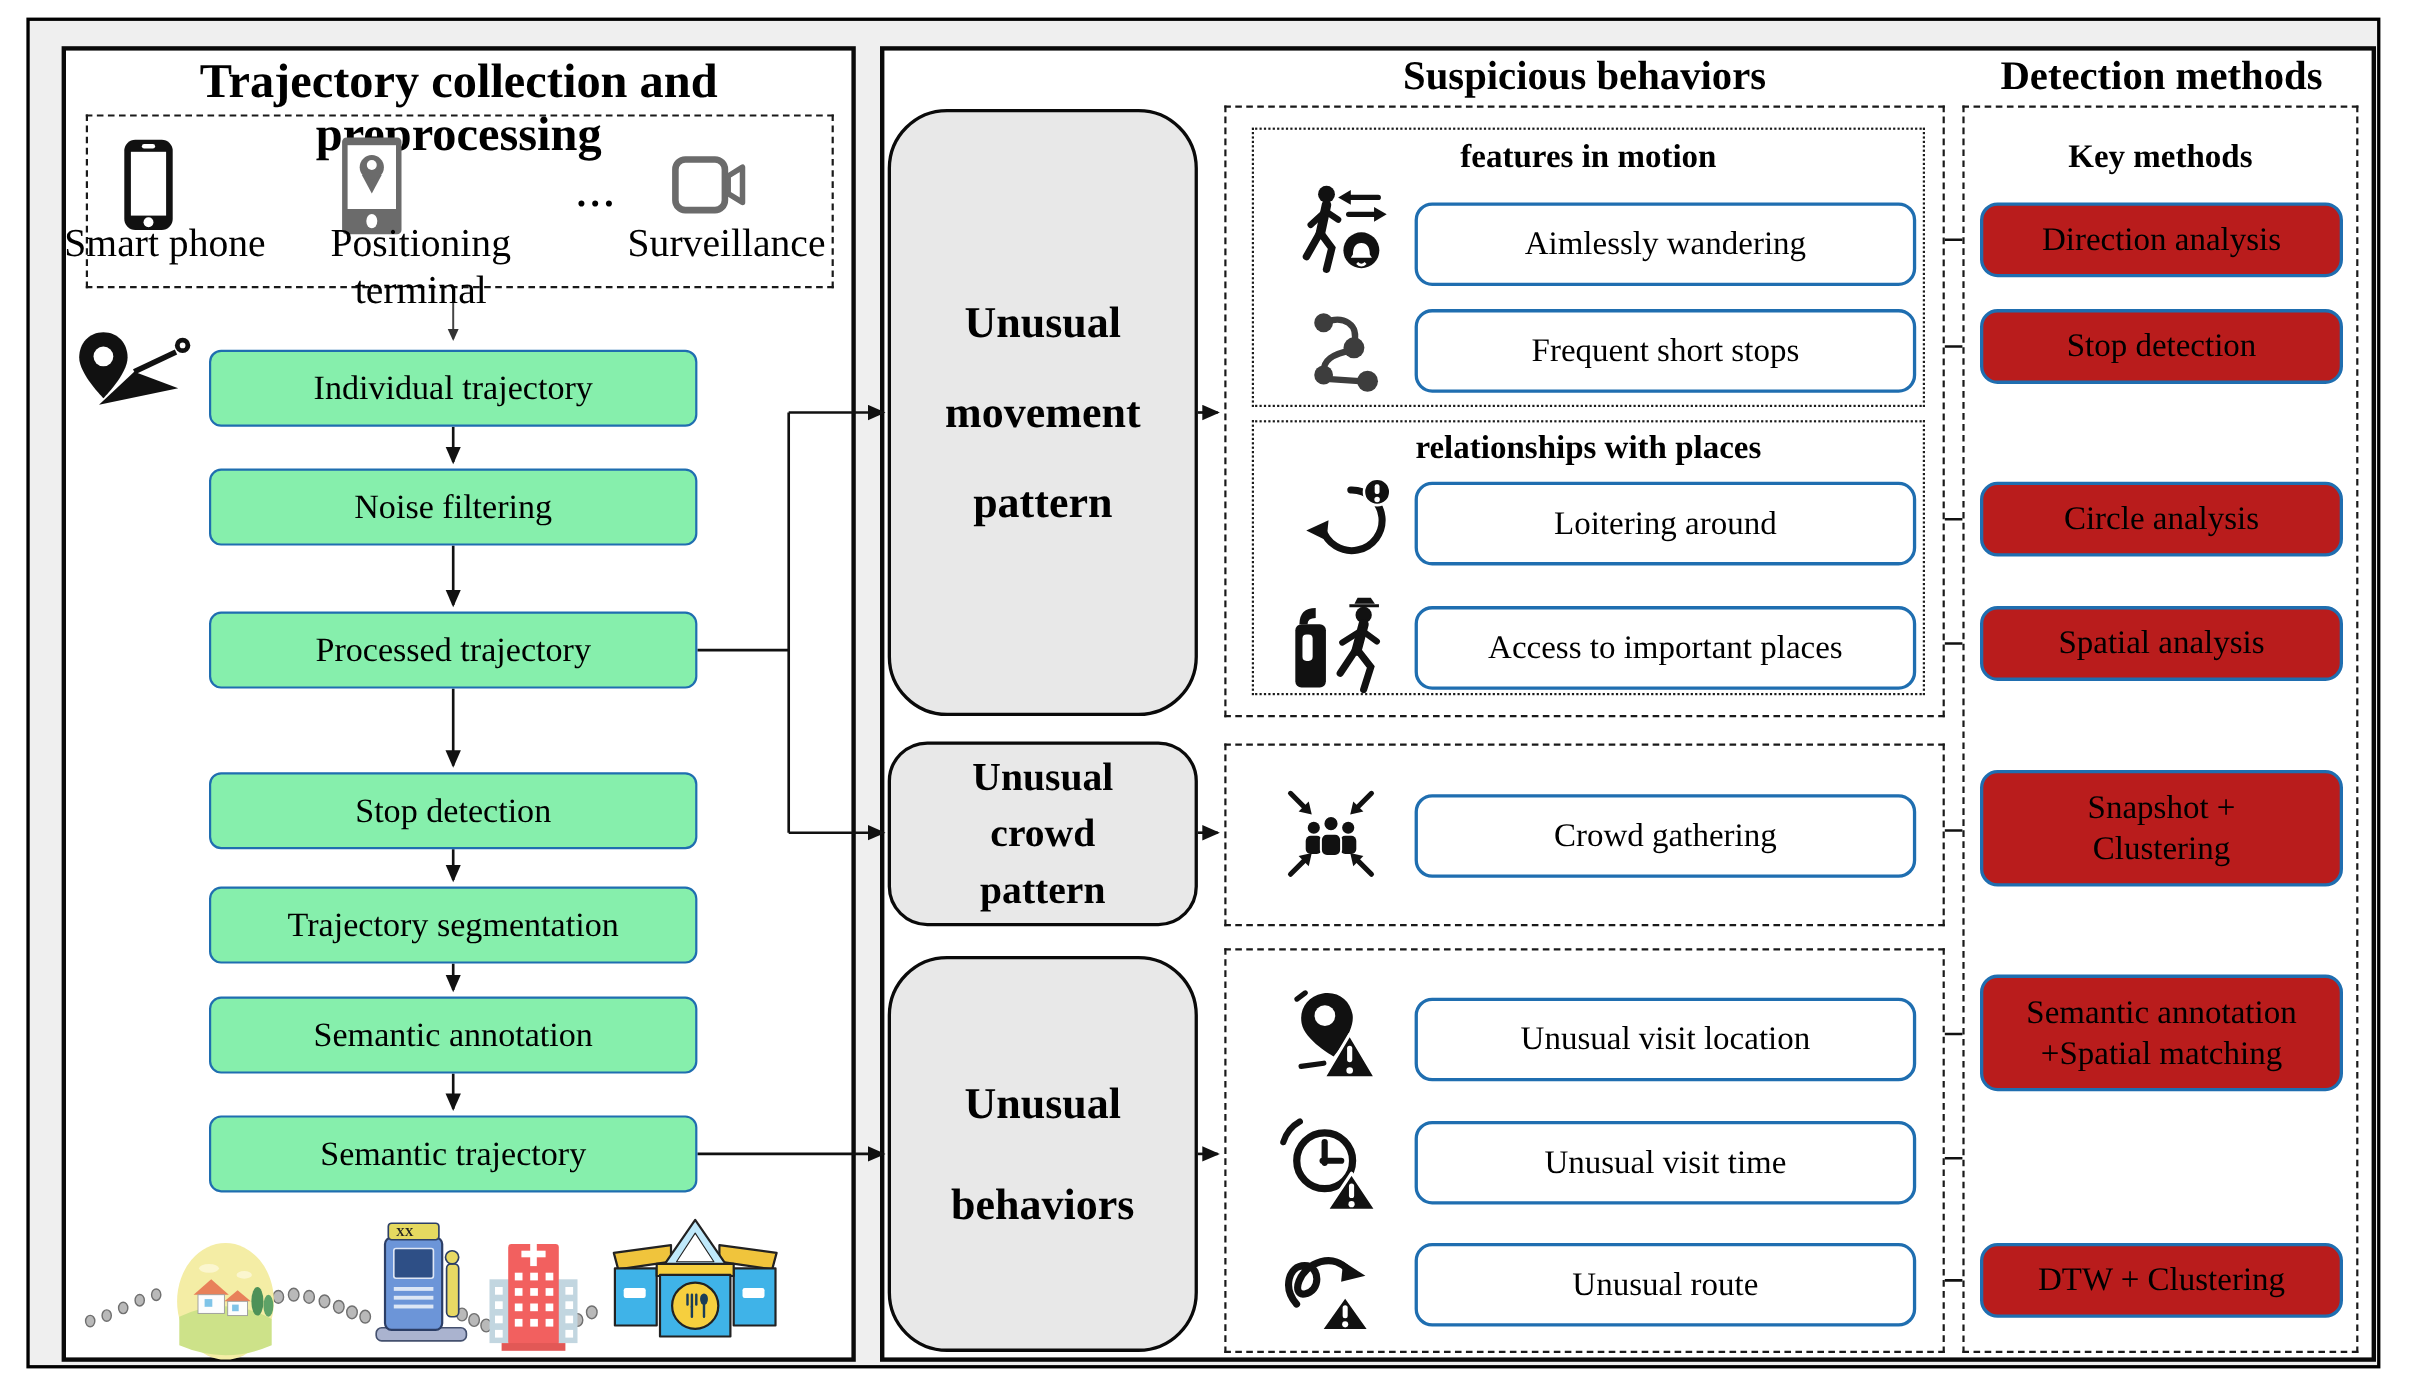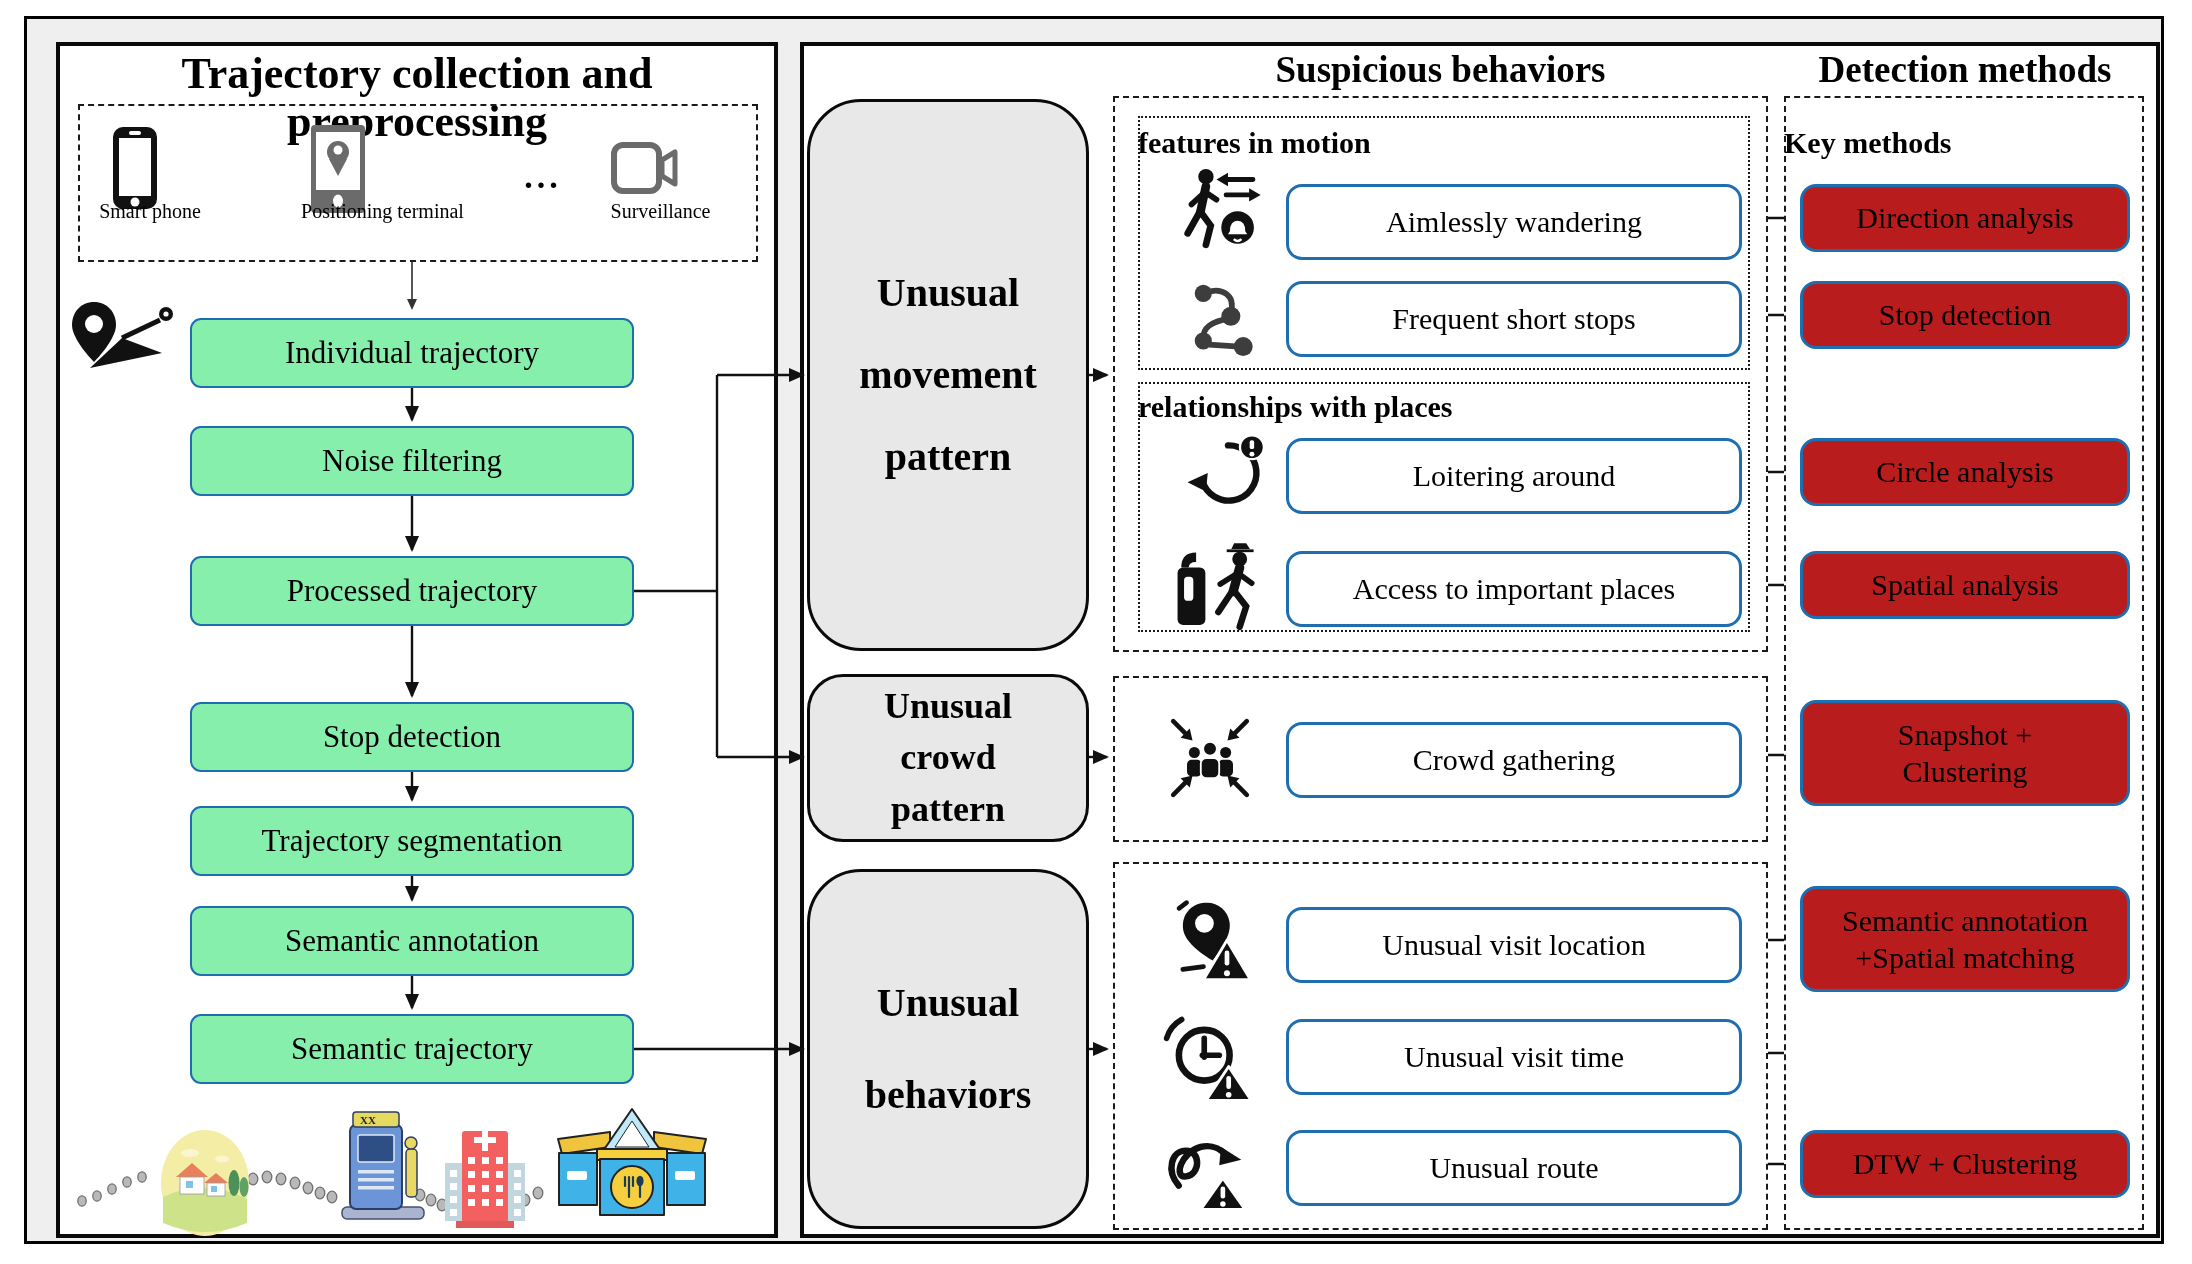--- a/index.html
+++ b/index.html
@@ -7,33 +7,33 @@
   #canvas{position:relative;width:2192px;height:1264px;background:#fff;overflow:hidden;}
   .abs{position:absolute;box-sizing:border-box;}
   #outer-frame{left:24px;top:16px;width:2140px;height:1228px;background:#efefef;border:3px solid #000;}
   .panel{background:#fff;border:4px solid #0a0a0a;}
   #left-panel{left:56px;top:42px;width:722px;height:1196px;}
   #right-panel{left:800px;top:42px;width:1360px;height:1196px;}
   .h1{font-weight:bold;font-size:44px;text-align:center;line-height:1.1;}
   #overlay{left:0;top:0;width:2192px;height:1264px;pointer-events:none;}
   .dashbox{border:2.5px dashed #1a1a1a;background:#fff;}
   .dotbox{border:2.5px dotted #1a1a1a;background:#fff;}
-  .h2{font-weight:bold;font-size:30px;}
+  .h2{font-weight:bold;font-size:30px;text-align:center;}
   .flow{left:190px;width:444px;height:70px;background:#86efac;border:2.5px solid #1f6eb0;border-radius:11px;
         display:flex;align-items:center;justify-content:center;font-size:31px;text-align:center;}
   .bbox{left:1286px;width:456px;height:76px;background:#fff;border:3px solid #1f6eb0;border-radius:16px;
         display:flex;align-items:center;justify-content:center;font-size:30px;text-align:center;white-space:pre-line;line-height:1.25;}
   .mbox{left:1800px;width:330px;height:68px;background:#b91c1c;border:3px solid #1f6eb0;border-radius:16px;
         display:flex;align-items:center;justify-content:center;font-size:30px;text-align:center;white-space:pre-line;line-height:1.25;}
   .pattern{left:807px;width:282px;background:#e8e8e8;border:3.5px solid #0a0a0a;display:flex;align-items:center;
         justify-content:center;text-align:center;font-weight:bold;white-space:pre-line;}
   #pattern-movement{top:99px;height:552px;border-radius:54px;font-size:40px;line-height:2.05;}
   #pattern-crowd{top:674px;height:168px;border-radius:36px;font-size:36px;line-height:1.42;}
   #pattern-behaviors{top:869px;height:360px;border-radius:54px;font-size:40px;line-height:2.3;}
-  .devlabel{font-size:20px;text-align:center;}
+  .devlabel{font-size:36px;text-align:center;}
   .ellipsis{font-size:34px;font-weight:bold;letter-spacing:4px;}
   svg{display:block;}
 </style>
 </head>
 <body>
 
 <div id="canvas">
 
   <div class="abs" id="outer-frame"></div>
   <div class="abs panel" id="left-panel"></div>

